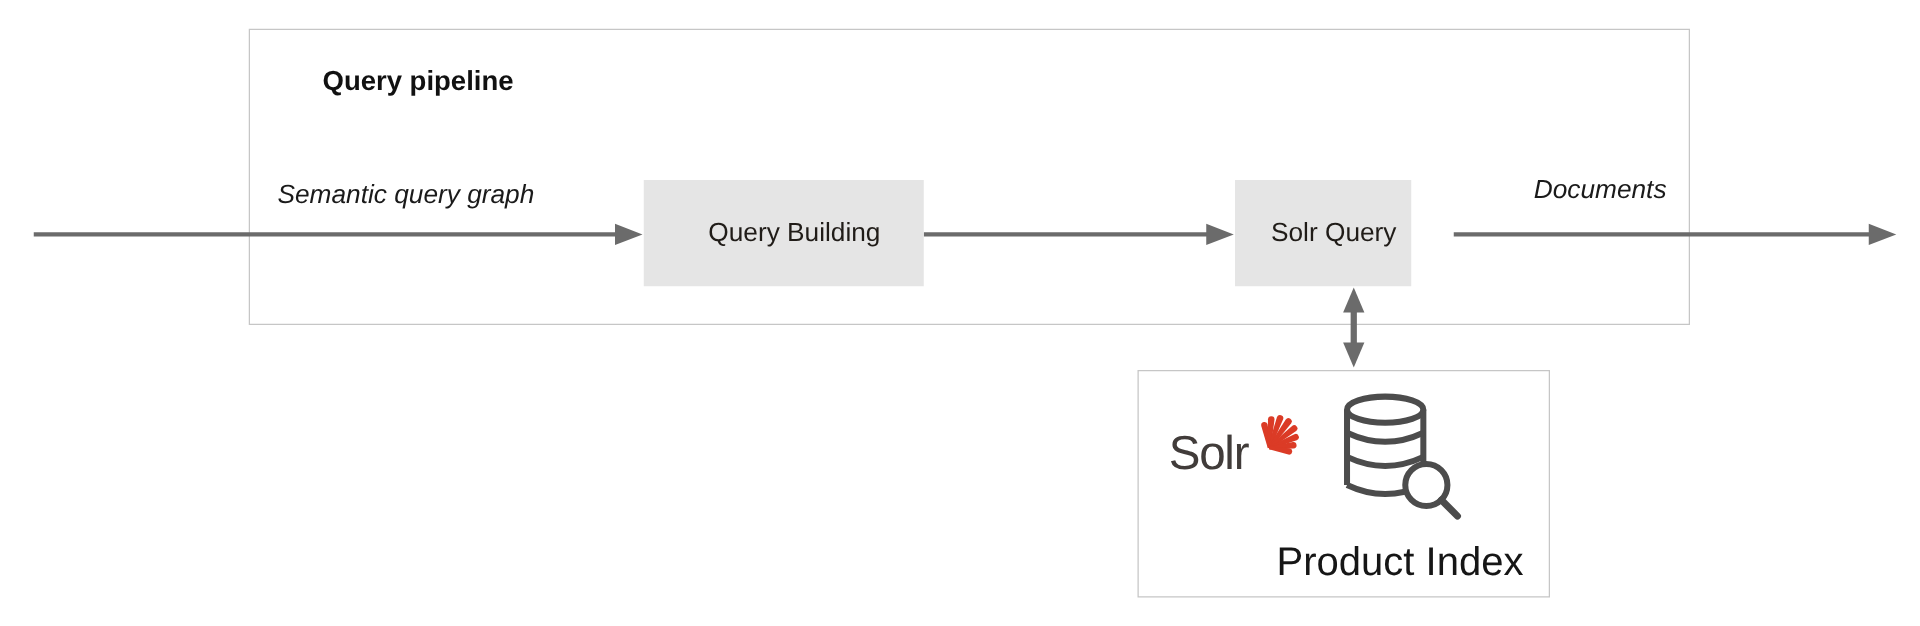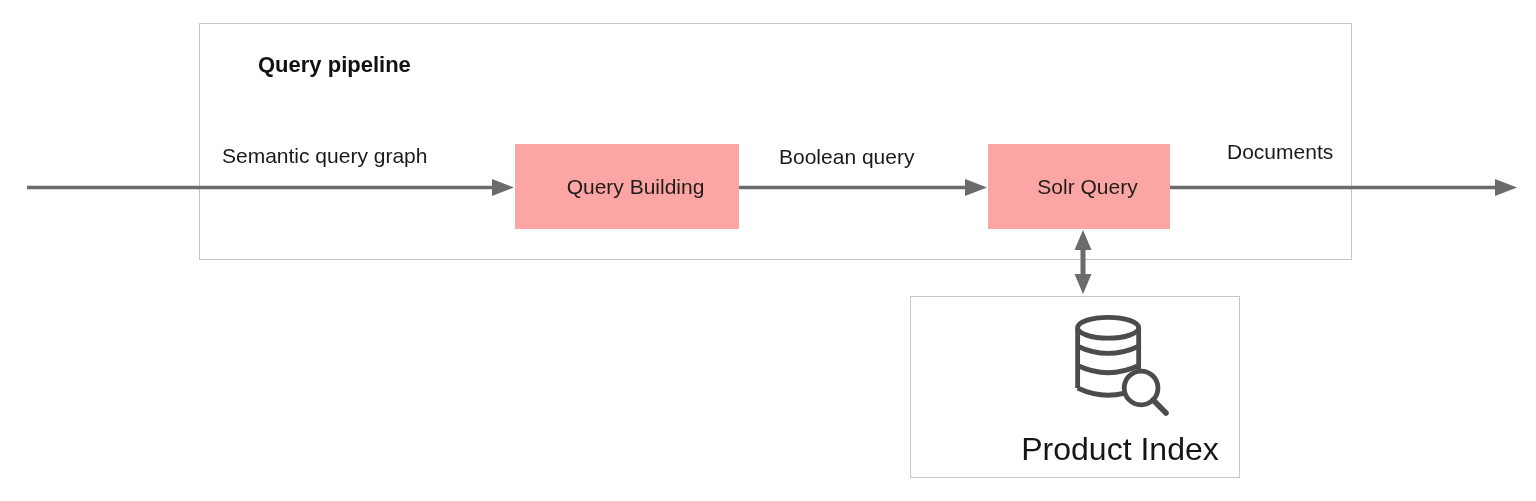--- a/index.html
+++ b/index.html
@@ -30,38 +30,39 @@
     font-weight: bold;
     color: #111111;
     white-space: nowrap;
     margin-left: 36px;
   }
   .edge-label {
     position: absolute;
     font-size: 21px;
     color: #1a1a1a;
     white-space: nowrap;
+    font-style: italic;
   }
   #label-input    { left: 222px;  top: 144px; }
   #label-boolean  { left: 779px;  top: 145px; }
   #label-output   { left: 1203px; top: 140px; margin-left: 24px; }
 
   .node {
     position: absolute;
-    background: #fca5a5;
+    background: #e5e5e5;
     display: flex;
     align-items: center;
     justify-content: center;
     font-size: 21px;
     color: #201c18;
     white-space: nowrap;
     padding-left: 17px;
   }
   #node-query-building { left: 515px; top: 144px; width: 224px; height: 85px; }
-  #node-solr-query     { left: 988px; top: 144px; width: 182px; height: 85px; }
+  #node-solr-query     { left: 988px; top: 144px; width: 141px; height: 85px; }
 
   #arrow-layer {
     position: absolute;
     left: 0; top: 0;
     width: 1536px; height: 501px;
     pointer-events: none;
   }
 
   #solr-logo {
     position: absolute;
@@ -120,30 +121,44 @@
       <polygon points="1517,187.5 1495,179 1495,196" stroke="none"></polygon>
     </g>
     <g stroke="#6b6b6b" fill="#6b6b6b">
       <line x1="1083" y1="246" x2="1083" y2="279" stroke-width="5"></line>
       <polygon points="1083,230 1074.5,250 1091.5,250" stroke="none"></polygon>
       <polygon points="1083,294 1074.5,274 1091.5,274" stroke="none"></polygon>
     </g>
   </svg>
 
   <div class="edge-label" id="label-input">Semantic query graph</div>
-  <div class="edge-label" id="label-boolean">Boolean query</div>
   <div class="edge-label" id="label-output">Documents</div>
 
   <div class="node" id="node-query-building">
     <span>Query Building</span>
   </div>
   <div class="node" id="node-solr-query">
     <span>Solr Query</span>
   </div>
 
+  <div id="solr-logo">
+    <span id="solr-logo-text">Solr</span>
+    <svg id="solr-sunburst" viewBox="0 0 44 46" xmlns="http://www.w3.org/2000/svg">
+      <g fill="#DB3B26">
+        <path d="M8.6 40 L6.9 18 A3 3 0 0 1 13.1 18 L11.4 40 Z" transform="rotate(-12,10,40)"></path>
+        <path d="M8.6 40 L6.9 13 A3 3 0 0 1 13.1 13 L11.4 40 Z" transform="rotate(4,10,40)"></path>
+        <path d="M8.6 40 L6.9 10 A3 3 0 0 1 13.1 10 L11.4 40 Z" transform="rotate(20,10,40)"></path>
+        <path d="M8.6 40 L6.9 9 A3 3 0 0 1 13.1 9 L11.4 40 Z" transform="rotate(36,10,40)"></path>
+        <path d="M8.6 40 L6.9 10 A3 3 0 0 1 13.1 10 L11.4 40 Z" transform="rotate(52,10,40)"></path>
+        <path d="M8.6 40 L6.9 13 A3 3 0 0 1 13.1 13 L11.4 40 Z" transform="rotate(68,10,40)"></path>
+        <path d="M8.6 40 L6.9 17 A3 3 0 0 1 13.1 17 L11.4 40 Z" transform="rotate(84,10,40)"></path>
+        <path d="M8.6 40 L6.9 21 A3 3 0 0 1 13.1 21 L11.4 40 Z" transform="rotate(100,10,40)"></path>
+      </g>
+    </svg>
+  </div>
 
   <svg id="db-icon" viewBox="0 0 122 128" xmlns="http://www.w3.org/2000/svg">
     <g stroke="#4c4c4c" stroke-width="6" fill="none">
       <ellipse cx="45" cy="17" rx="38" ry="13"></ellipse>
       <line x1="7" y1="17" x2="7" y2="92"></line>
       <line x1="83" y1="17" x2="83" y2="92"></line>
       <path d="M7 40 Q45 58 83 40"></path>
       <path d="M7 64 Q45 82 83 64"></path>
       <path d="M7 92 Q45 110 83 92"></path>
     </g>

